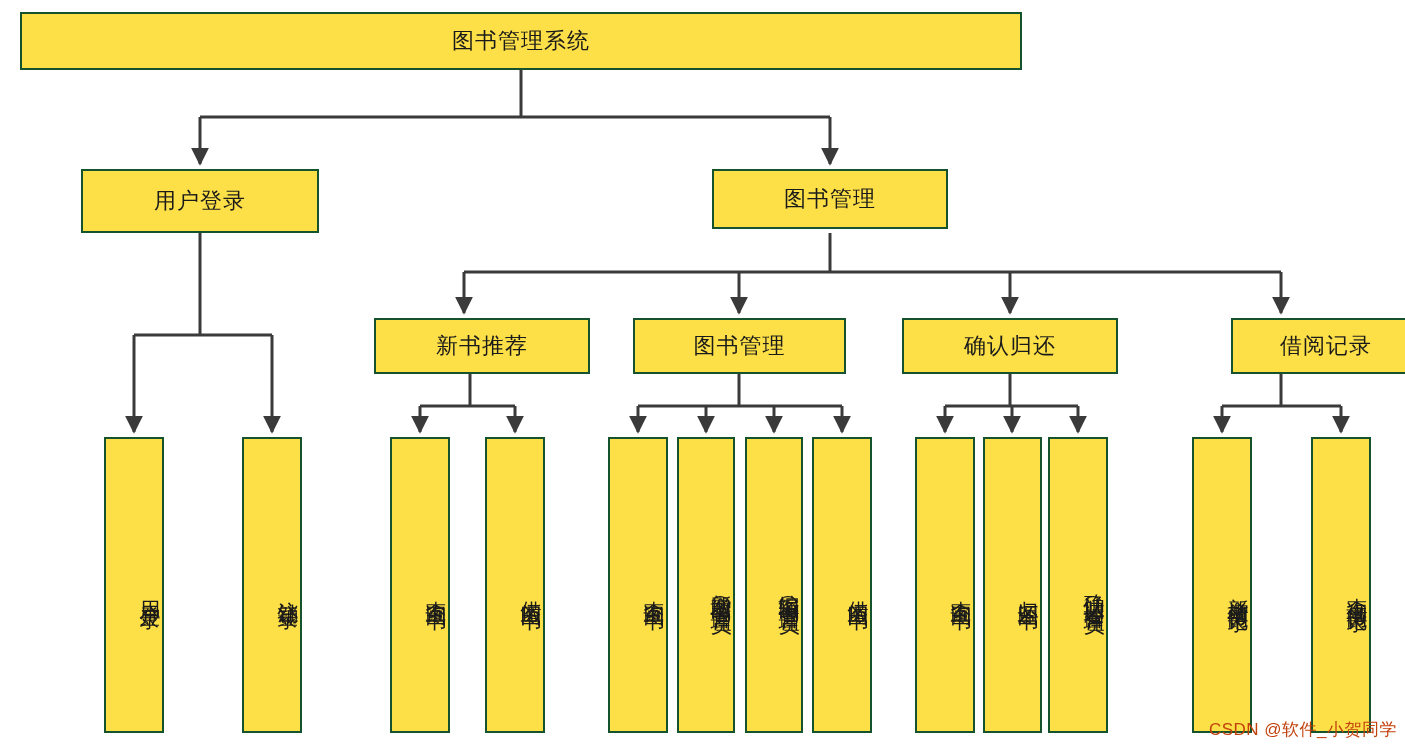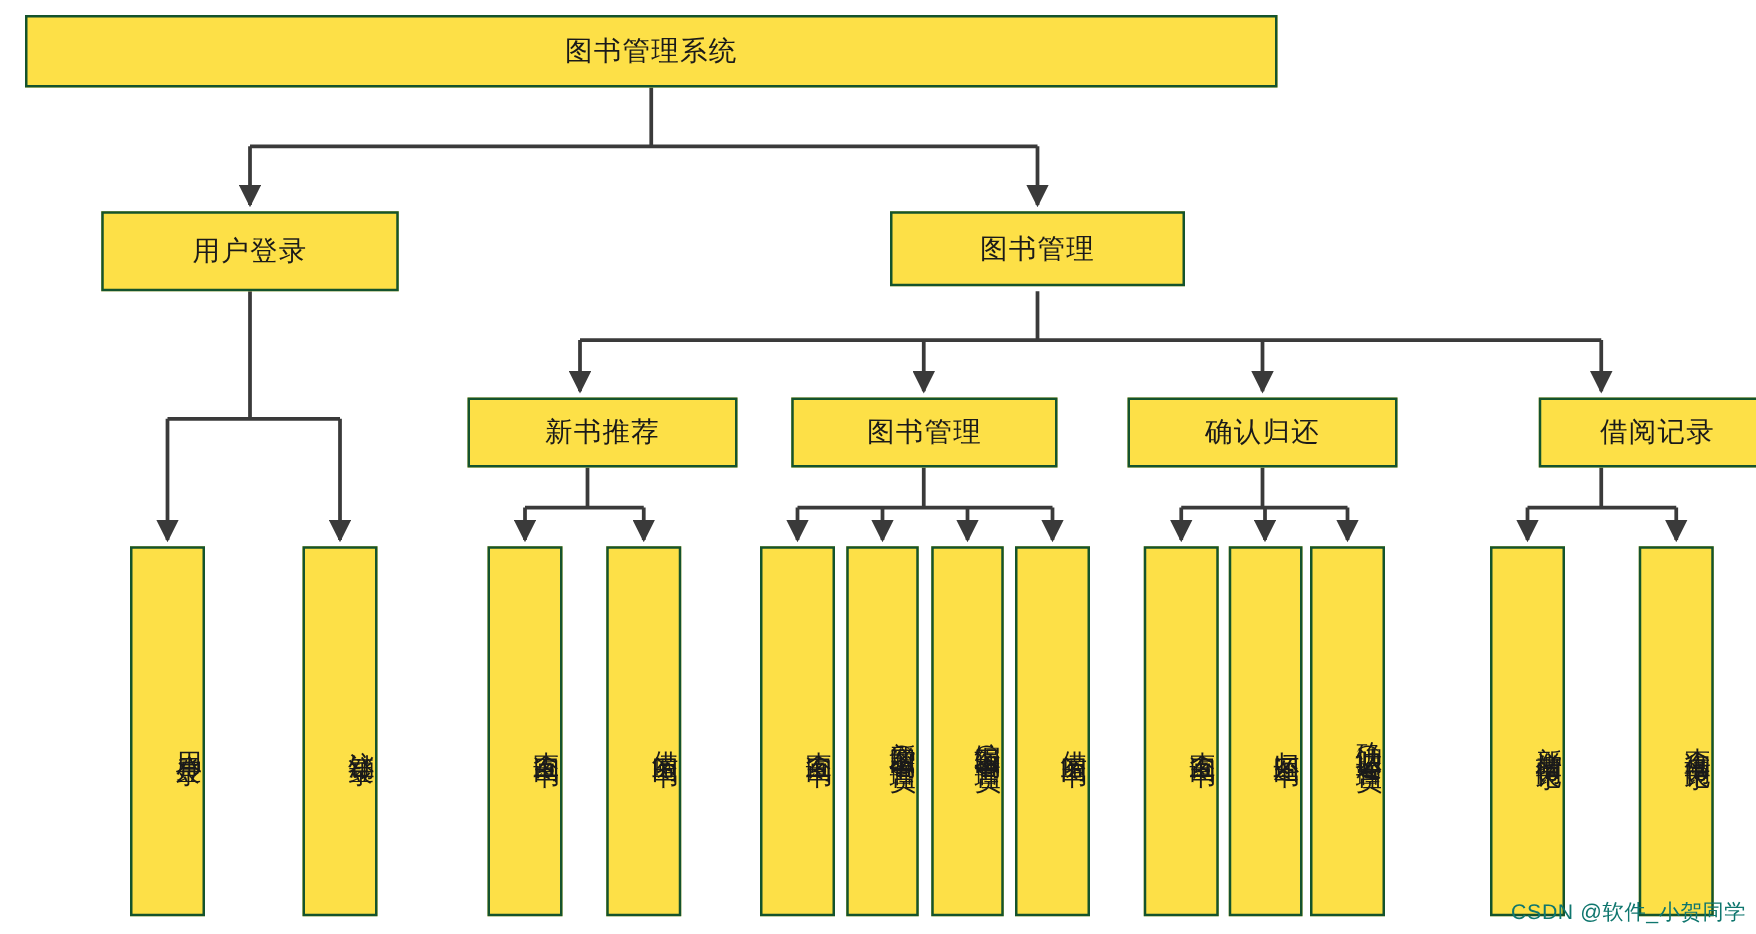--- a/index.html
+++ b/index.html
@@ -50,21 +50,21 @@
   }
   .node .label {
     white-space: nowrap;
     line-height: 1.15;
   }
   #watermark {
     position: absolute;
     right: 8px;
     bottom: 6px;
     font-size: 17px;
-    color: #0f766e;
+    color: #c2410c;
     z-index: 5;
     white-space: nowrap;
     letter-spacing: 0.5px;
   }
 </style>
 </head>
 <body>
 
 <div id="canvas">
 

